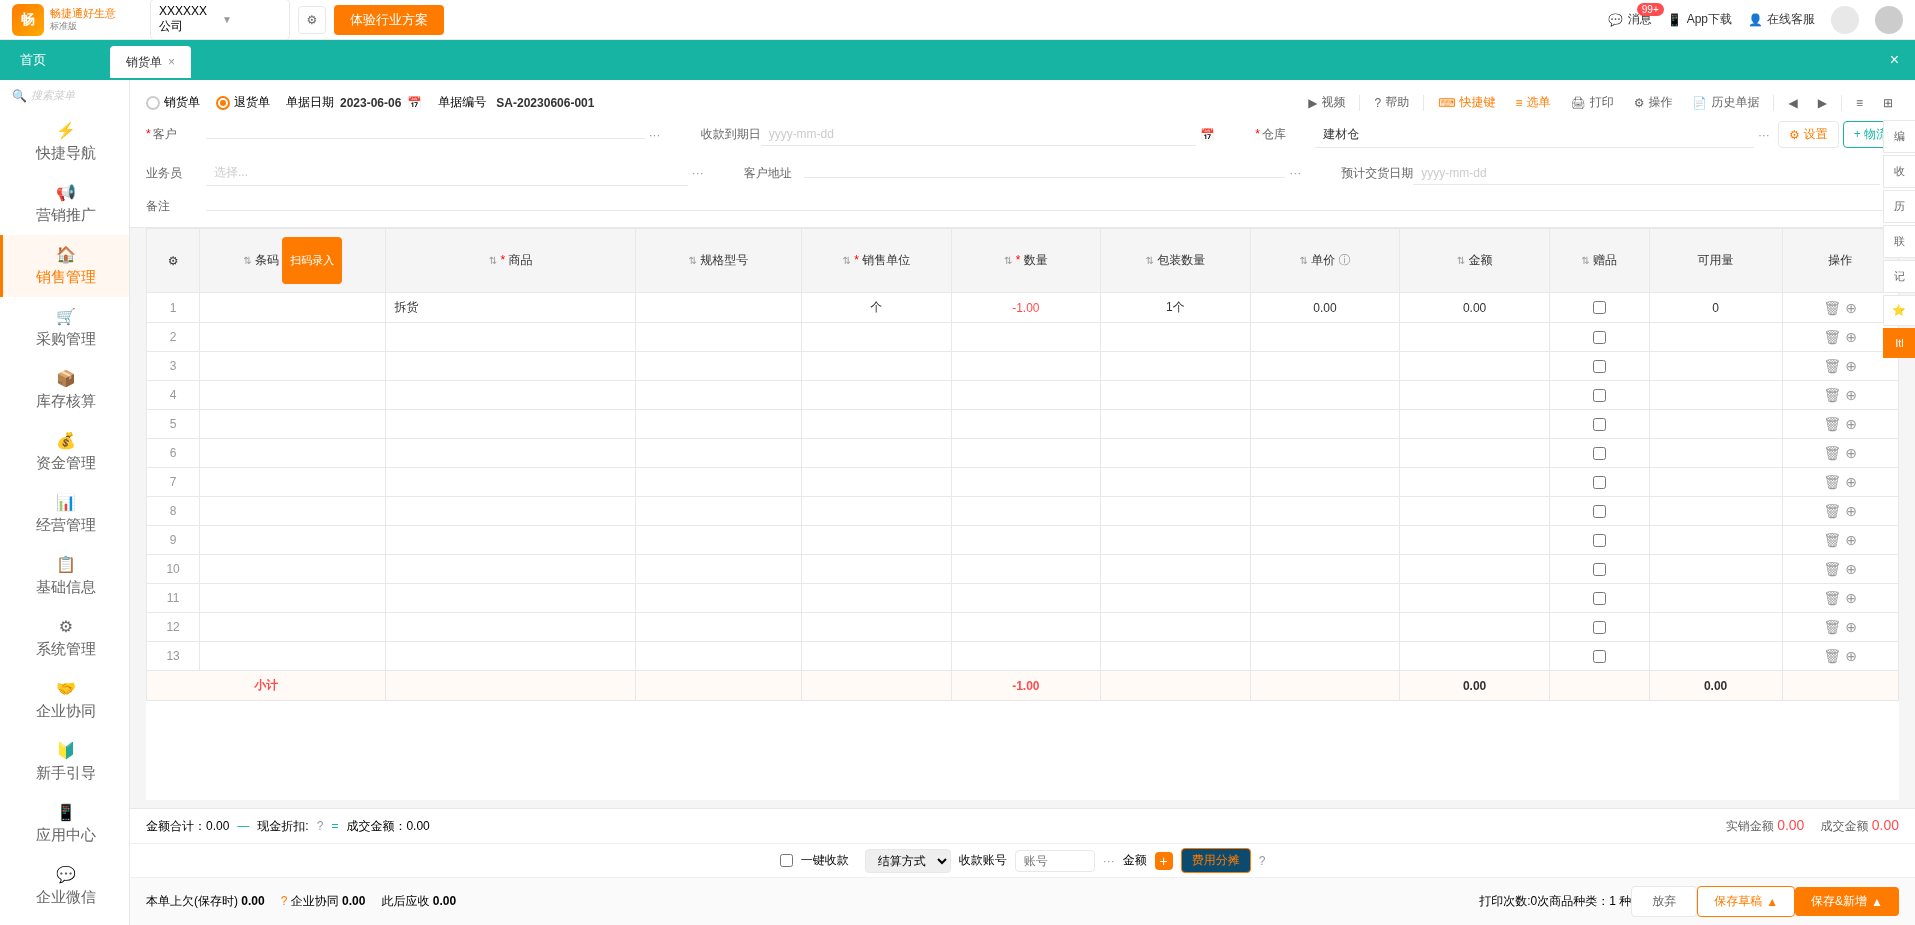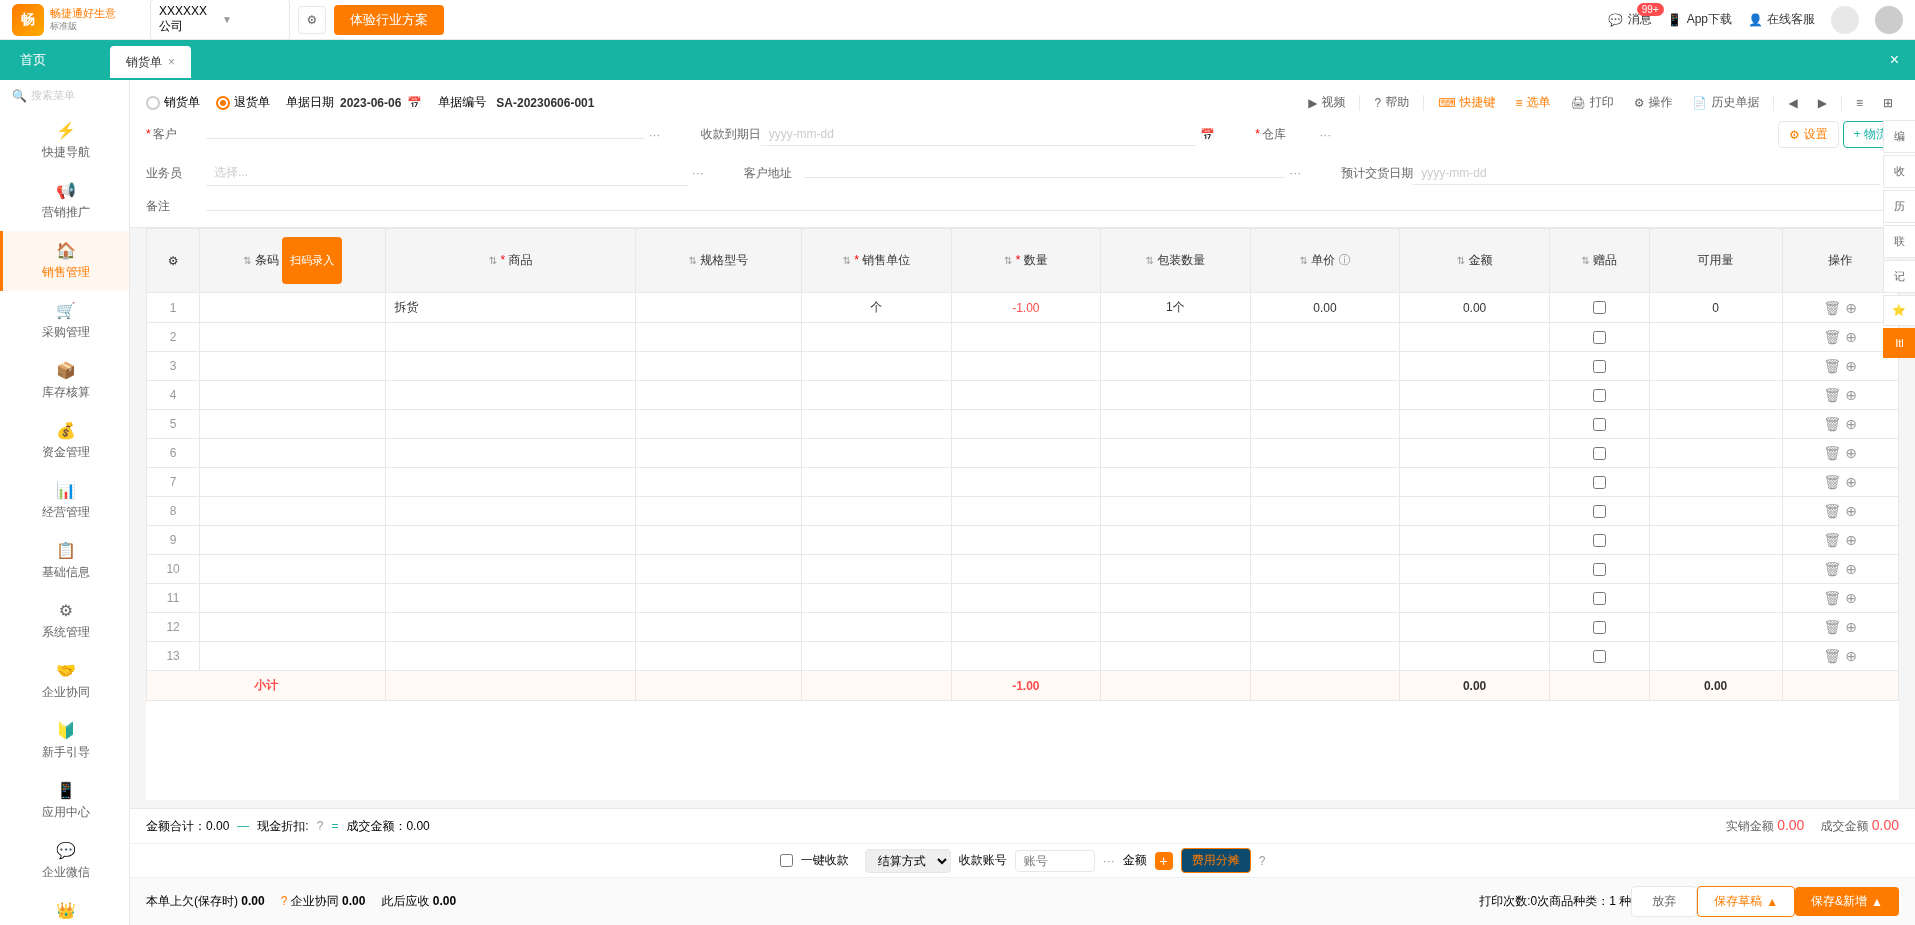--- a/index.html
+++ b/index.html
@@ -30,21 +30,21 @@
     .tab-close-right { margin-left: auto; margin-right: 16px; color: white; cursor: pointer; font-size: 16px; }
 
     
     .content { flex: 1; overflow: hidden; display: flex; }
 
     
     .sidebar { width: 130px; background: white; border-right: 1px solid #e8e8e8; display: flex; flex-direction: column; flex-shrink: 0; }
     .sidebar-item { display: flex; flex-direction: column; align-items: center; padding: 10px 0; cursor: pointer; color: #666; gap: 4px; border-left: 3px solid transparent; }
     .sidebar-item.active { background: #fff7f0; color: #ff7b00; border-left: 3px solid #ff7b00; }
     .sidebar-icon { font-size: 16px; }
-    .sidebar-label { font-size: 12px; }
+    .sidebar-label { font-size: 15px; }
     .sidebar-search { display: flex; align-items: center; gap: 4px; padding: 8px 12px; cursor: pointer; color: #666; }
     .sidebar-bottom { margin-top: auto; display: flex; align-items: center; justify-content: space-around; padding: 8px; border-top: 1px solid #e8e8e8; }
 
     
     .main { flex: 1; background: #f5f5f5; overflow: hidden; display: flex; flex-direction: column; }
 
     
     .form-header { background: white; padding: 12px 16px; border-bottom: 1px solid #e8e8e8; flex-shrink: 0; }
     .form-header-top { display: flex; align-items: center; gap: 16px; margin-bottom: 8px; }
     .radio-group { display: flex; gap: 16px; align-items: center; }
@@ -146,21 +146,21 @@
     <span class="tab-close">×</span>
   </div>
   <div class="tab-close-right">×</div>
 </div>
 
 <div class="content">
 
   <div class="sidebar">
     <div class="sidebar-search">
       <span>🔍</span>
-      <span style="color:#ccc;font-size:11px;">搜索菜单</span>
+      <span style="color:#ccc;font-size:11px;font-style:italic;">搜索菜单</span>
     </div>
     <div class="sidebar-item">
       <span class="sidebar-icon">⚡</span>
       <span class="sidebar-label">快捷导航</span>
     </div>
     <div class="sidebar-item">
       <span class="sidebar-icon">📢</span>
       <span class="sidebar-label">营销推广</span>
     </div>
     <div class="sidebar-item active">
@@ -291,20 +291,21 @@
         </div>
         <div style="width:40px;"></div>
         <div class="form-field" style="flex:1.2;">
           <span class="form-label">收款到期日</span>
           <span class="form-date">yyyy-mm-dd</span>
           <span class="form-cal">📅</span>
         </div>
         <div style="width:40px;"></div>
         <div class="form-field" style="flex:1.2;">
           <span class="form-label required">仓库</span>
+          <span class="form-input">建材仓</span>
           <span class="form-dots">···</span>
         </div>
         <div style="width:8px;"></div>
         <div class="setting-right">
           <div class="setting-right-btn">
             <span>⚙</span>
             <span>设置</span>
           </div>
           <div class="setting-right-btn2">
             <span>+ 物流</span>

